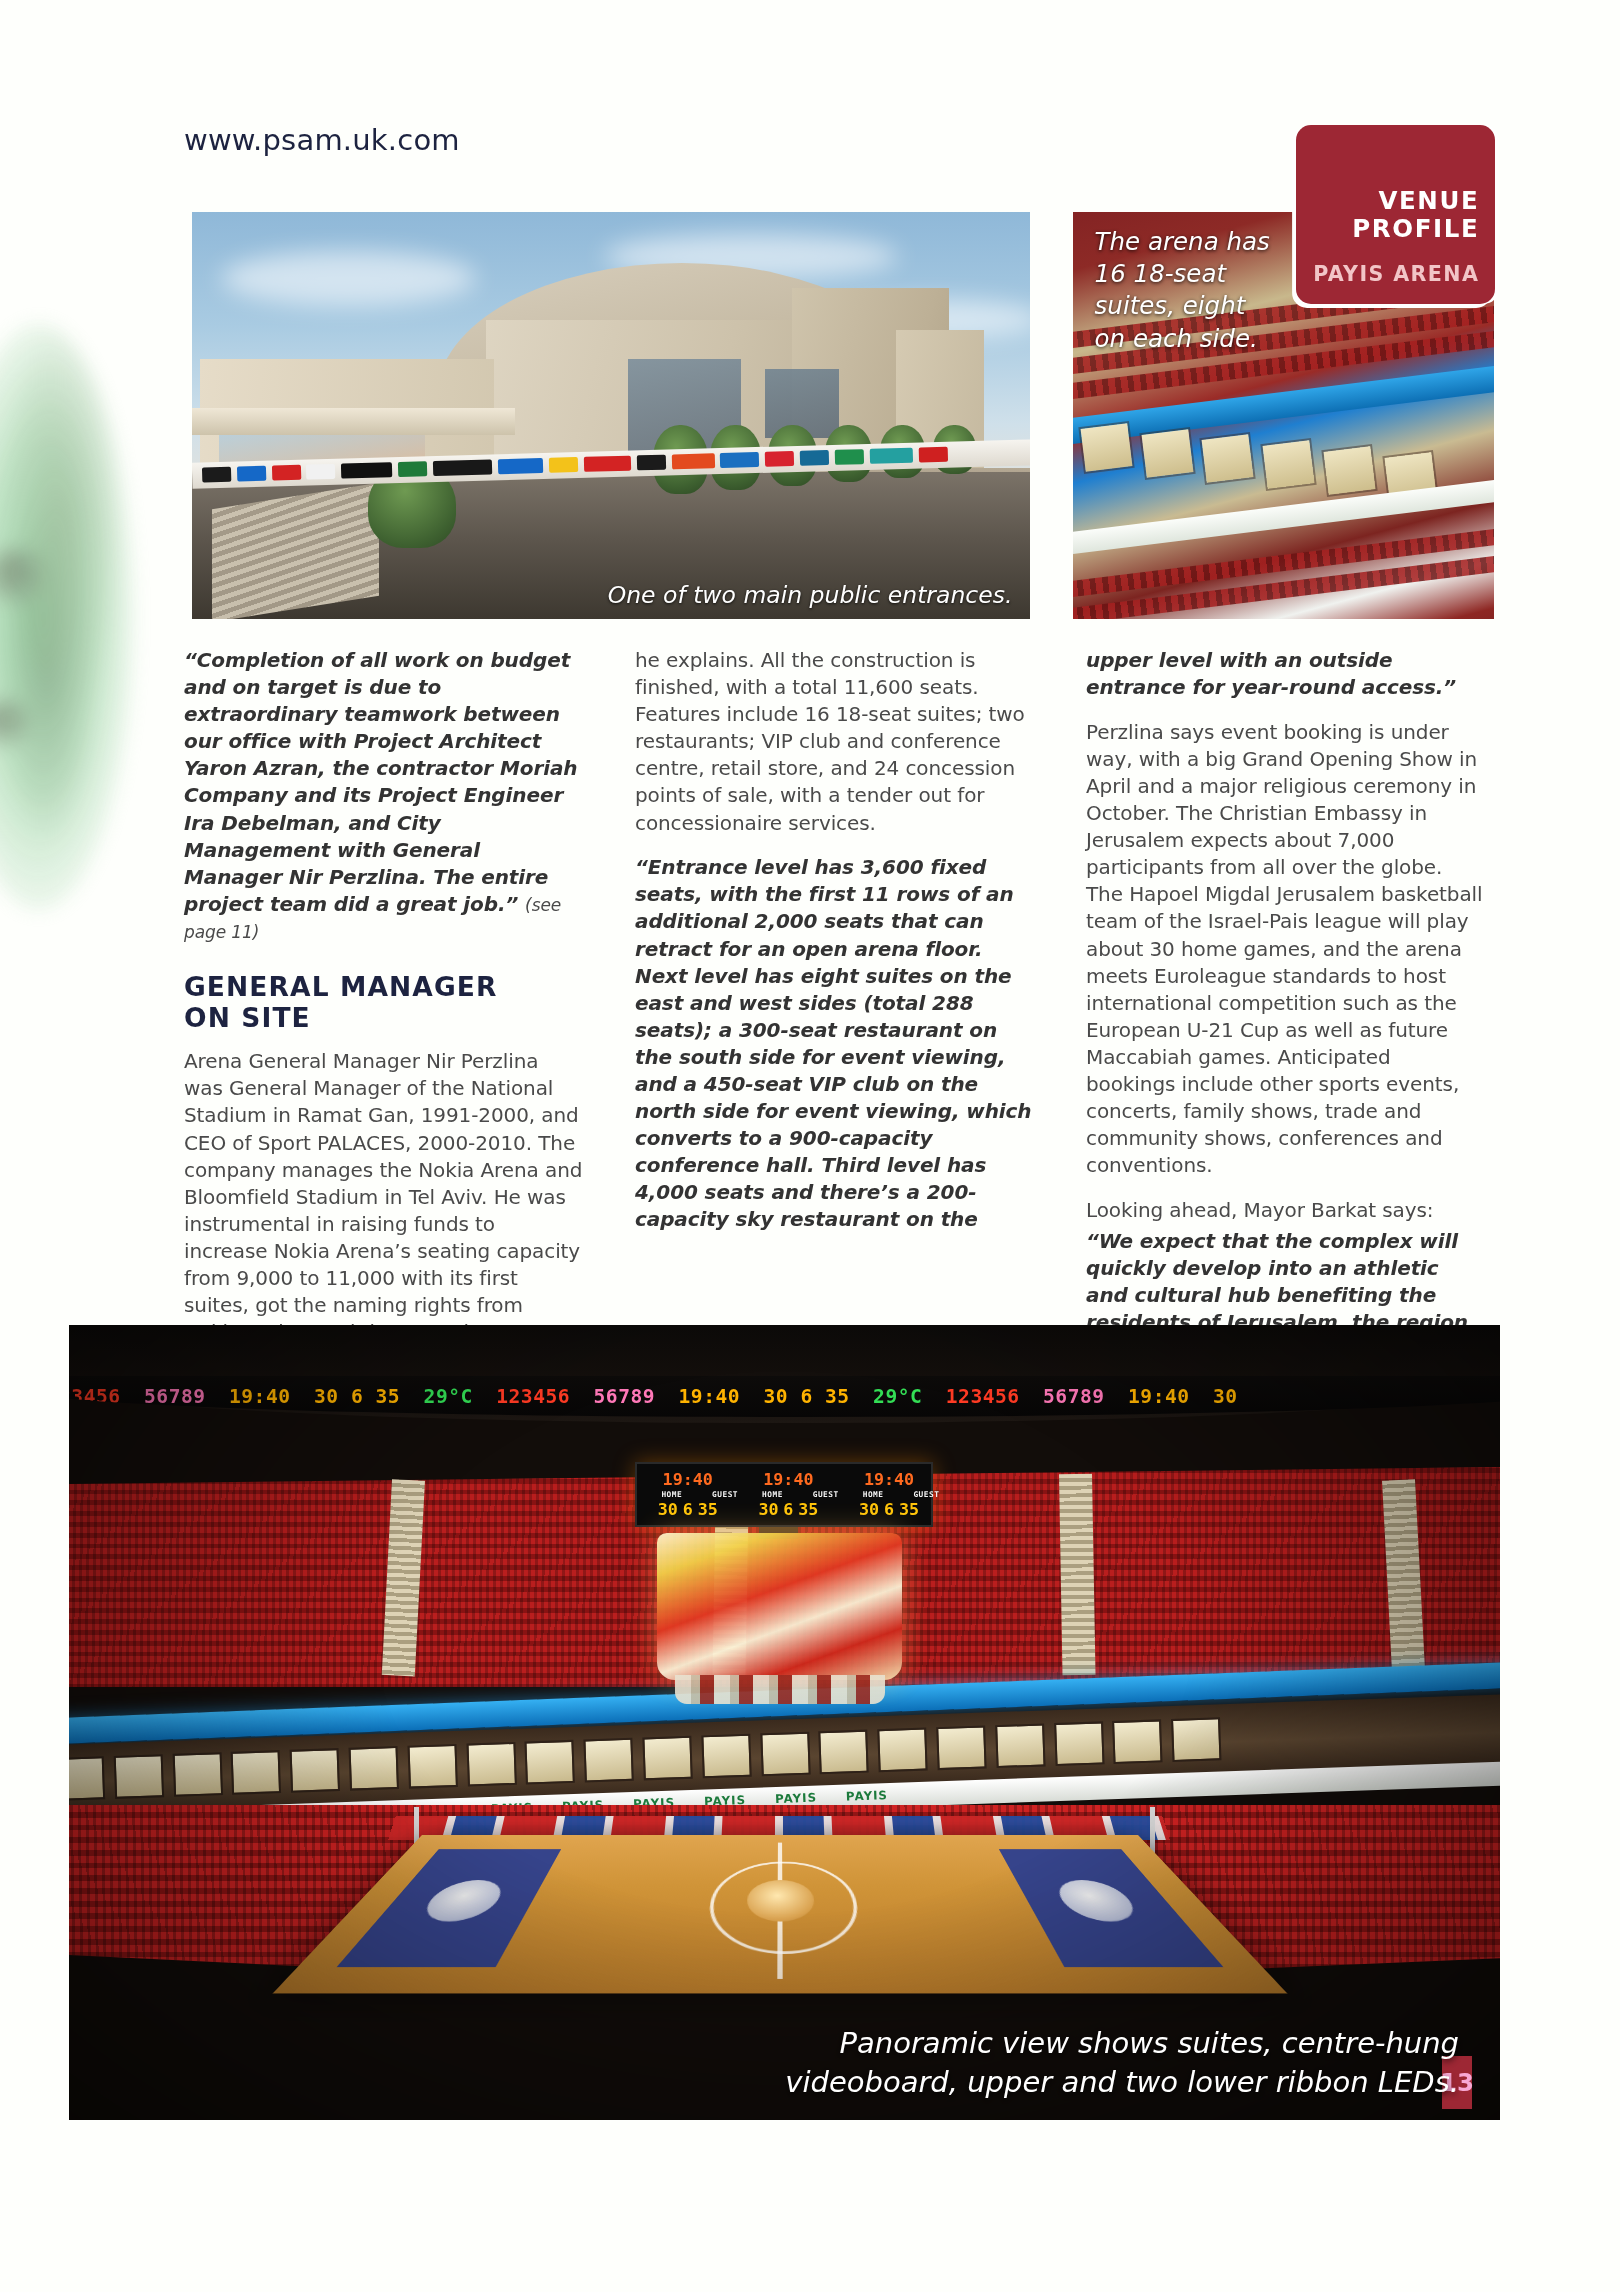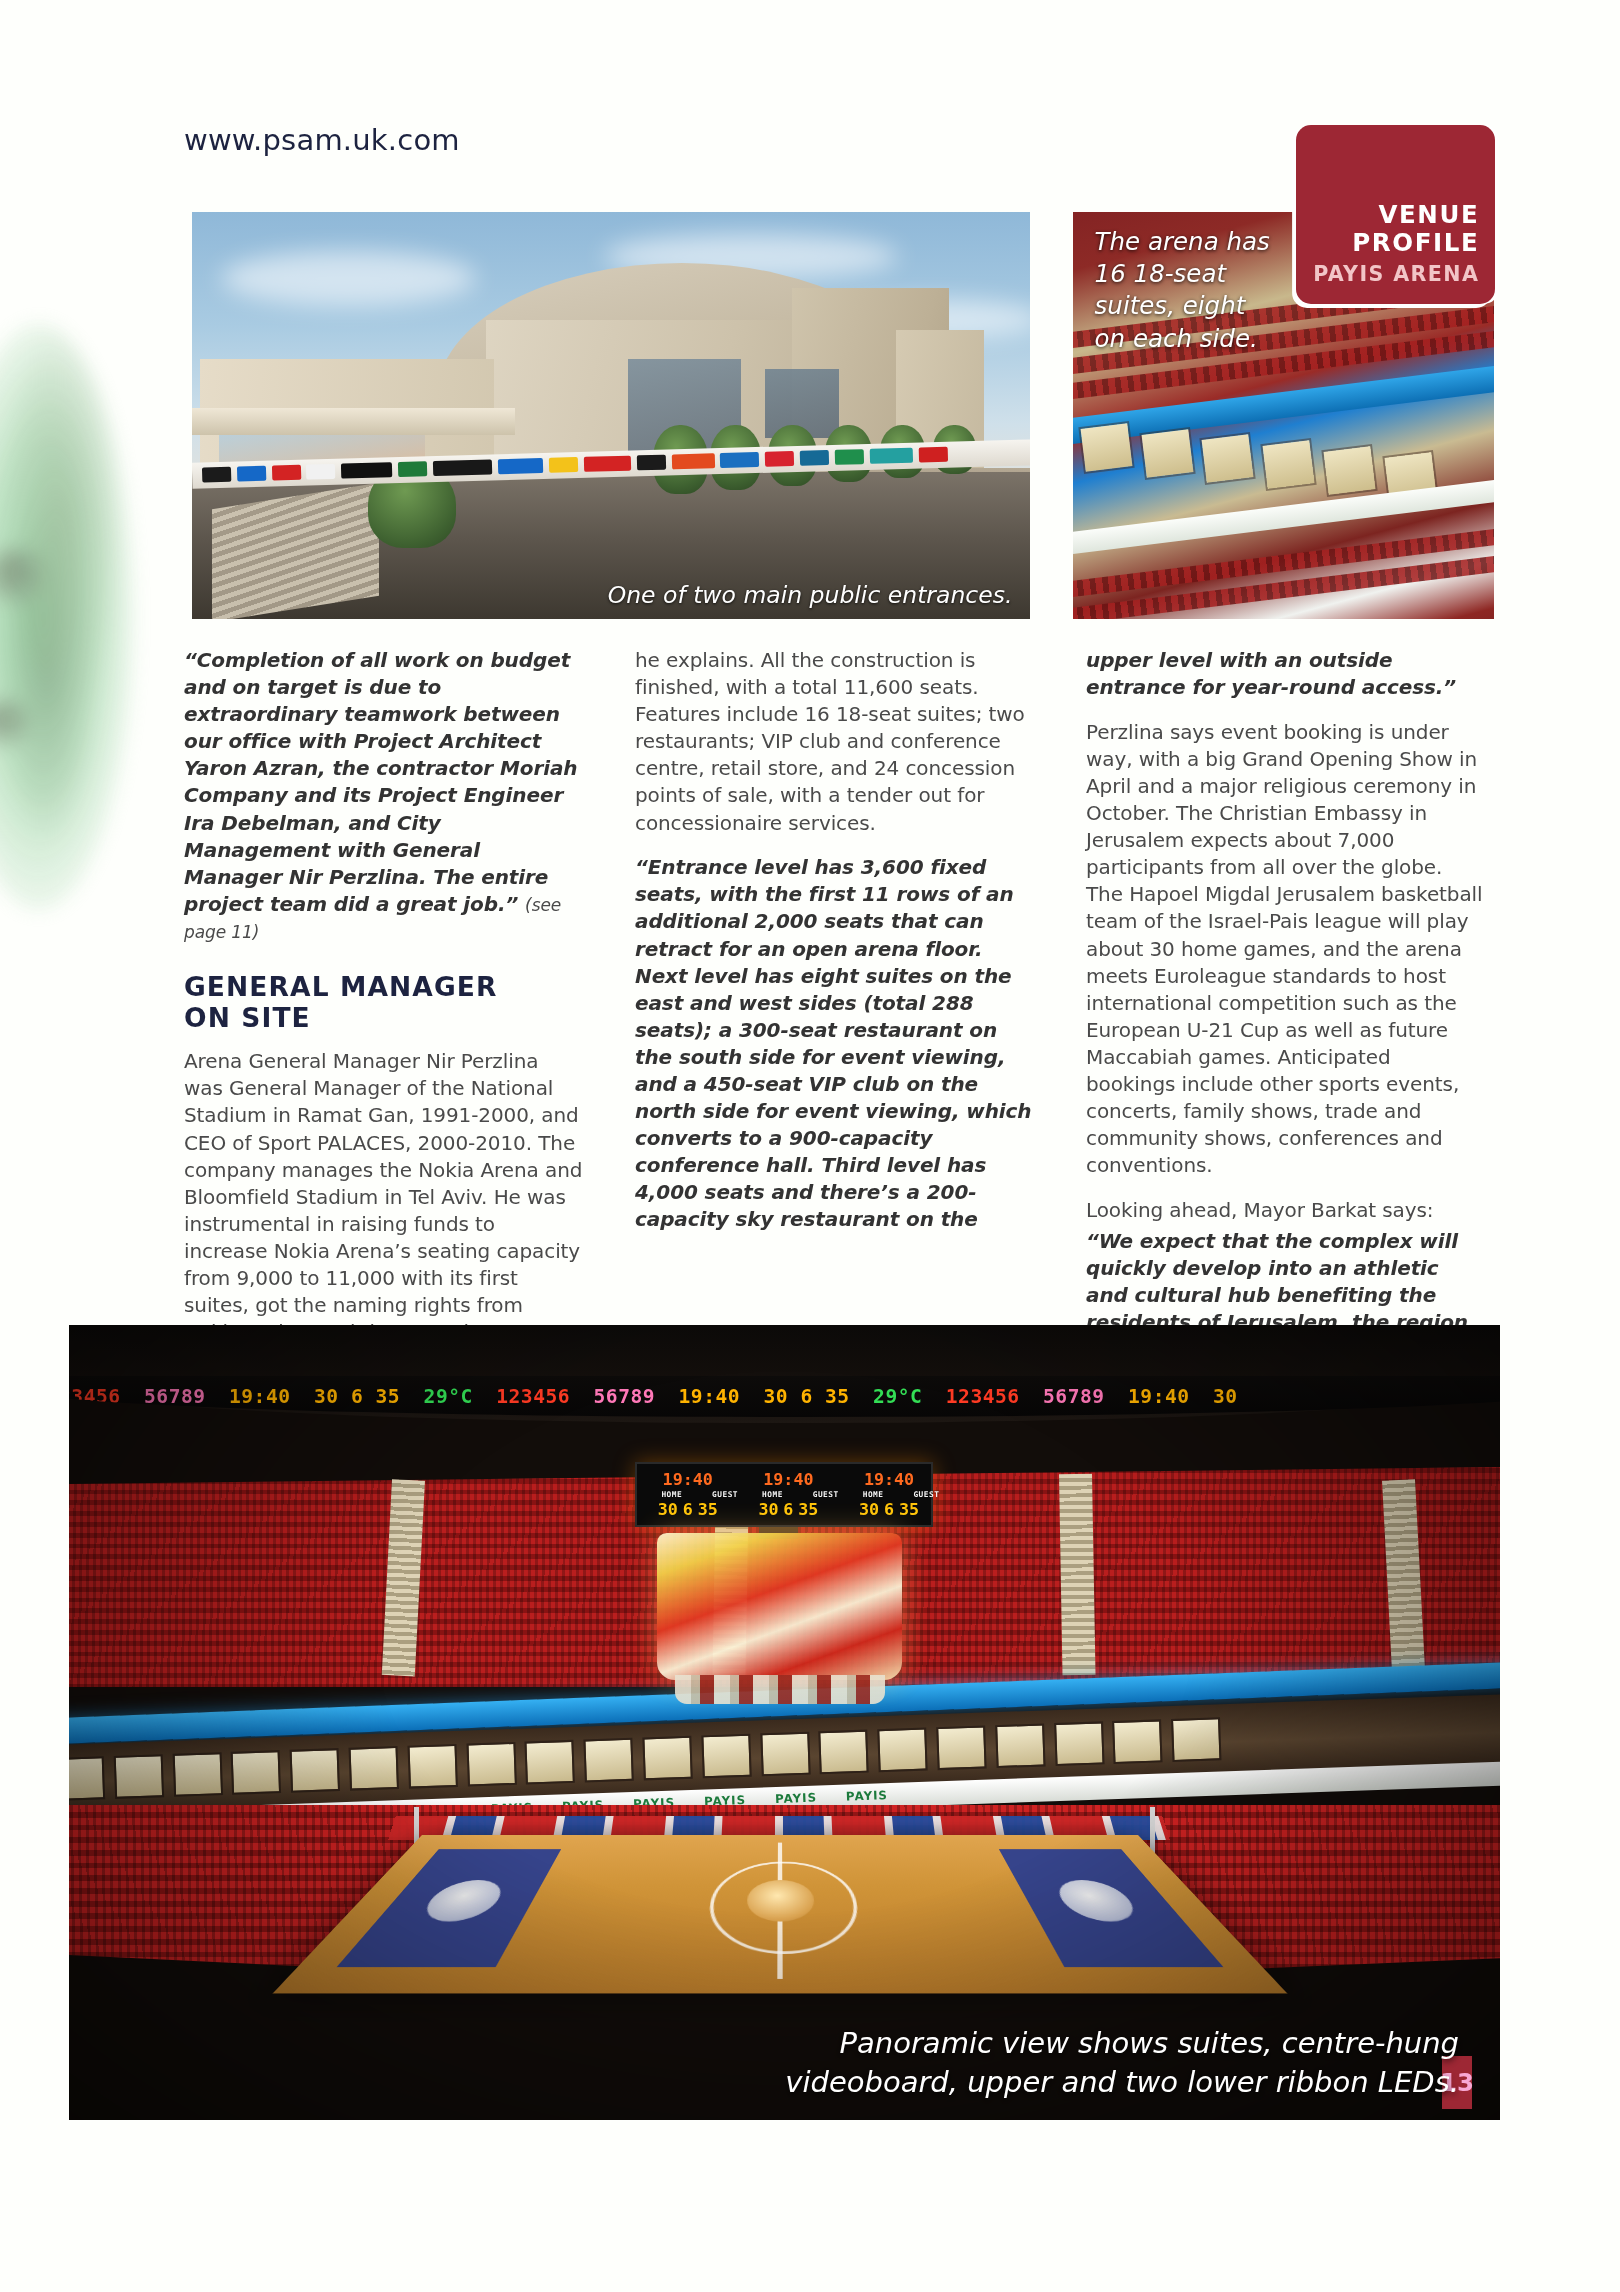--- a/index.html
+++ b/index.html
@@ -263,21 +263,21 @@
   .vb-title {
     color: #ffffff;
     font-family: "DejaVu Sans", sans-serif;
     font-weight: bold;
     font-size: 24.5px;
     letter-spacing: 1.6px;
     line-height: 1.16;
     white-space: pre-line;
   }
   .vb-sub {
-    margin-top: 5px;
+    margin-top: 19px;
     color: #f2c5c7;
     font-family: "DejaVu Sans", sans-serif;
     font-weight: bold;
     font-size: 20.6px;
     letter-spacing: 1.4px;
   }
 
   
   .cols {
     position: absolute;

